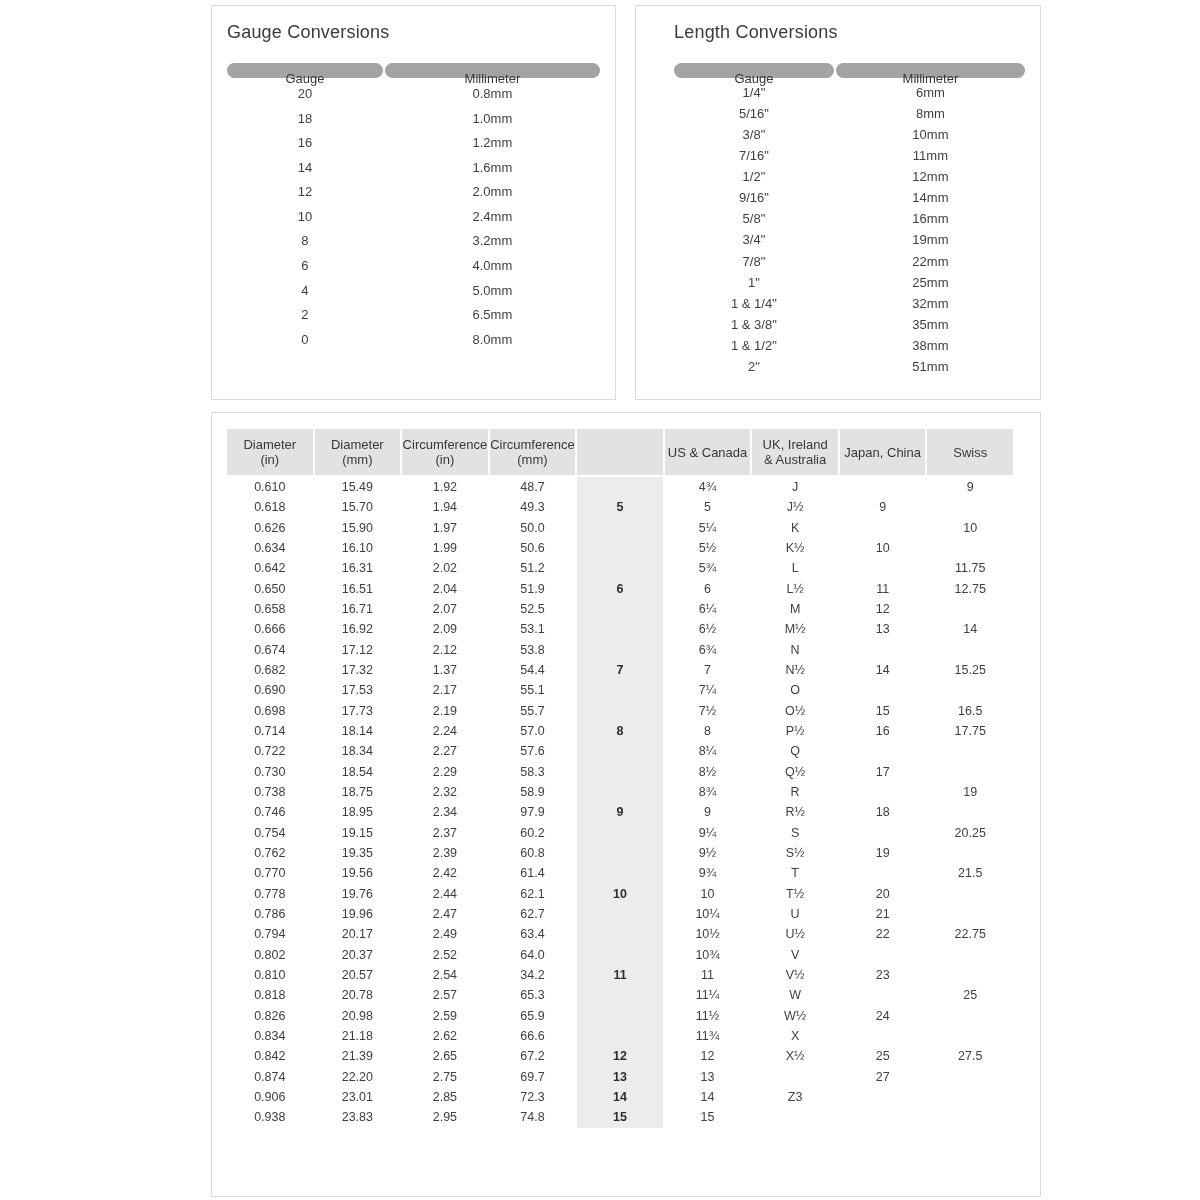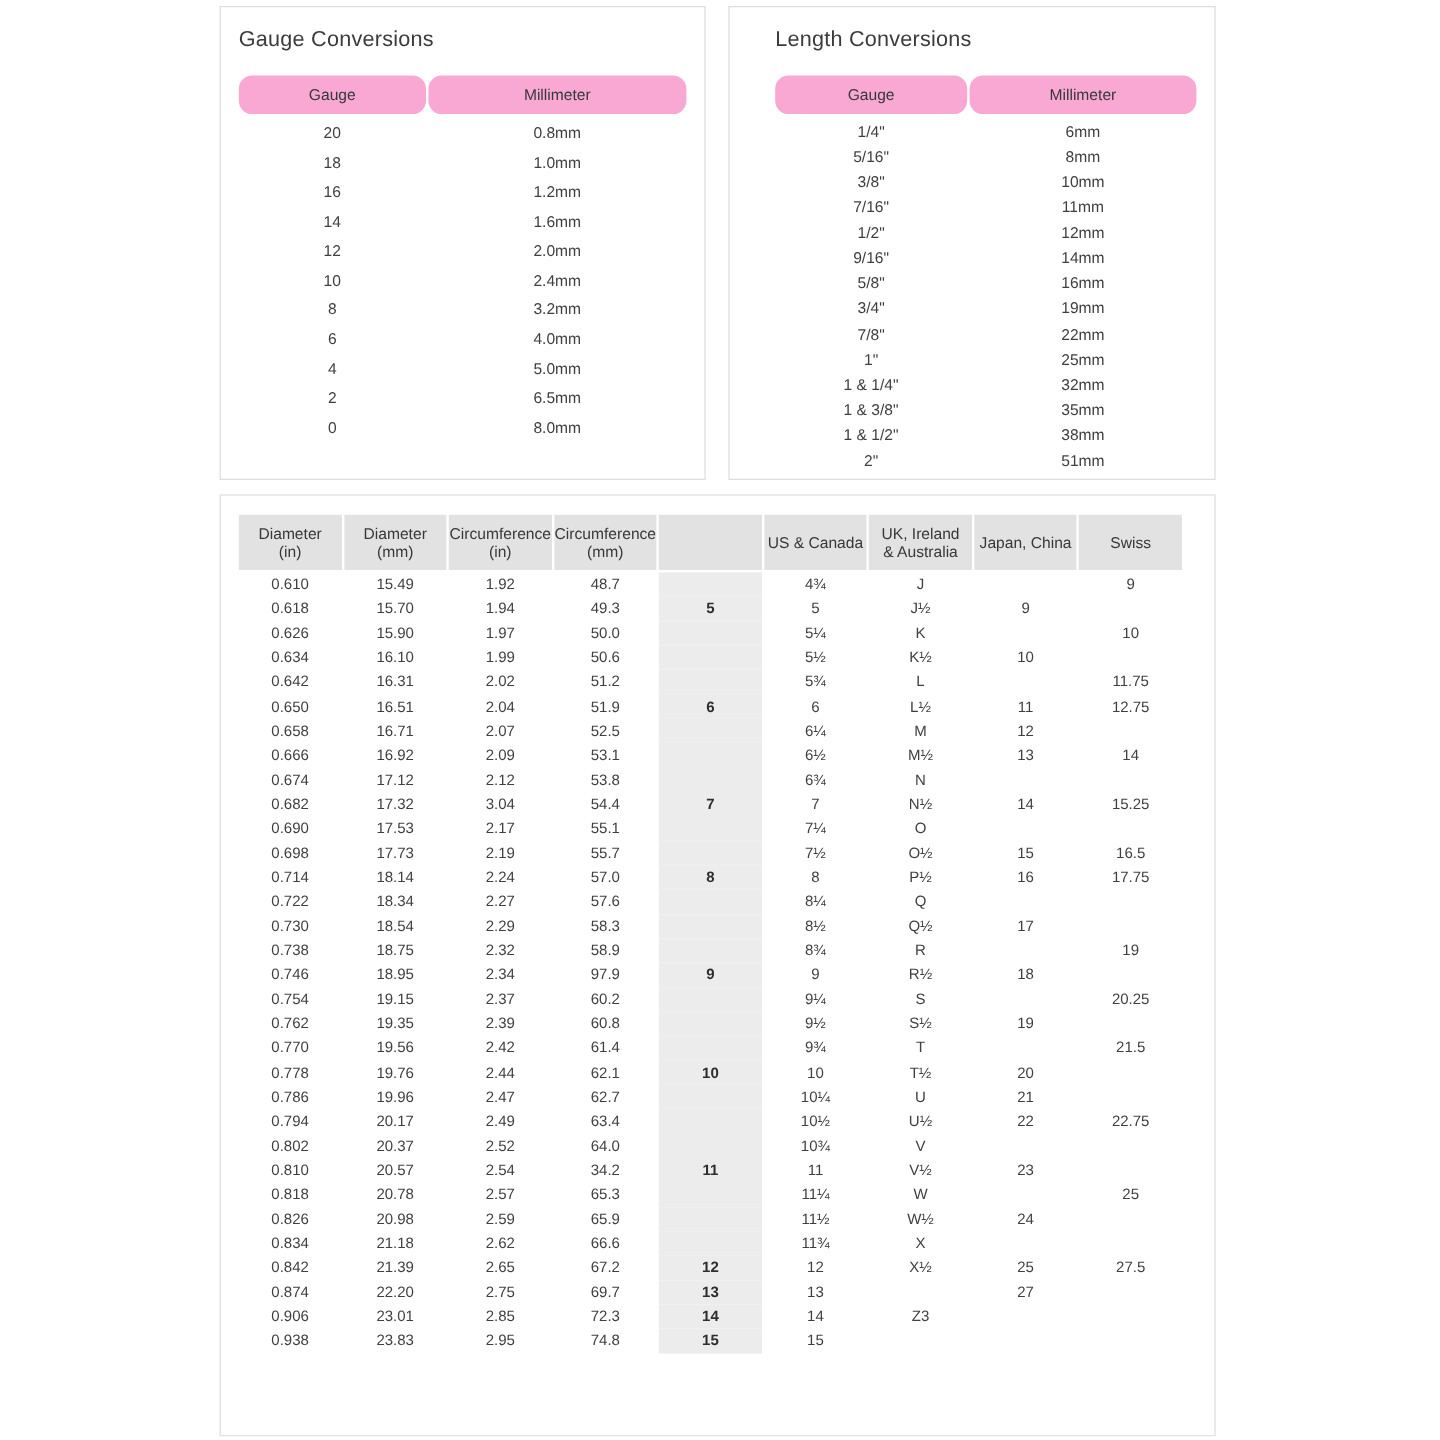--- a/index.html
+++ b/index.html
@@ -2,21 +2,21 @@
 <html><head>
 <meta charset="utf-8">
 <style>
   * { box-sizing: border-box; margin: 0; padding: 0; }
   html, body { width: 1200px; background: #ffffff; }
   body {
     font-family: "Liberation Sans", "DejaVu Sans", sans-serif;
     color: #3f3f3f;
     position: relative;
   }
-  .page { padding-top: 5px; }
+  .page { padding-top: 5px; margin-left: 28px; }
 
   
   .top-row {
     display: flex;
     gap: 19px;
     margin-left: 183px;
     margin-bottom: 12px;
   }
   .panel {
     background: #ffffff;
@@ -38,22 +38,22 @@
 
   
   .simple-table { width: 100%; }
   .simple-head, .srow {
     display: grid;
     column-gap: 2px;
   }
   .cols-gauge  { grid-template-columns: 42fr 58fr; }
   .cols-length { grid-template-columns: 45.8fr 54.2fr; }
   .simple-head .hcell {
-    background: #f9a8d4;
-    height: 32px;
+    background: #a3a3a3;
+    height: 15px;
     line-height: 32px;
     text-align: center;
     font-size: 13px;
     color: #383838;
     border-radius: 11px;
   }
   .srow .cell {
     text-align: center;
     font-size: 13px;
     color: #3f3f3f;
@@ -388,21 +388,21 @@
             <div class="rcell size-cell"></div>
             <div class="rcell">6¾</div>
             <div class="rcell">N</div>
             <div class="rcell"></div>
             <div class="rcell"></div>
           </div>
 
           <div class="ring-row">
             <div class="rcell">0.682</div>
             <div class="rcell">17.32</div>
-            <div class="rcell">3.04</div>
+            <div class="rcell">1.37</div>
             <div class="rcell">54.4</div>
             <div class="rcell size-cell">7</div>
             <div class="rcell">7</div>
             <div class="rcell">N½</div>
             <div class="rcell">14</div>
             <div class="rcell">15.25</div>
           </div>
 
           <div class="ring-row">
             <div class="rcell">0.690</div>

